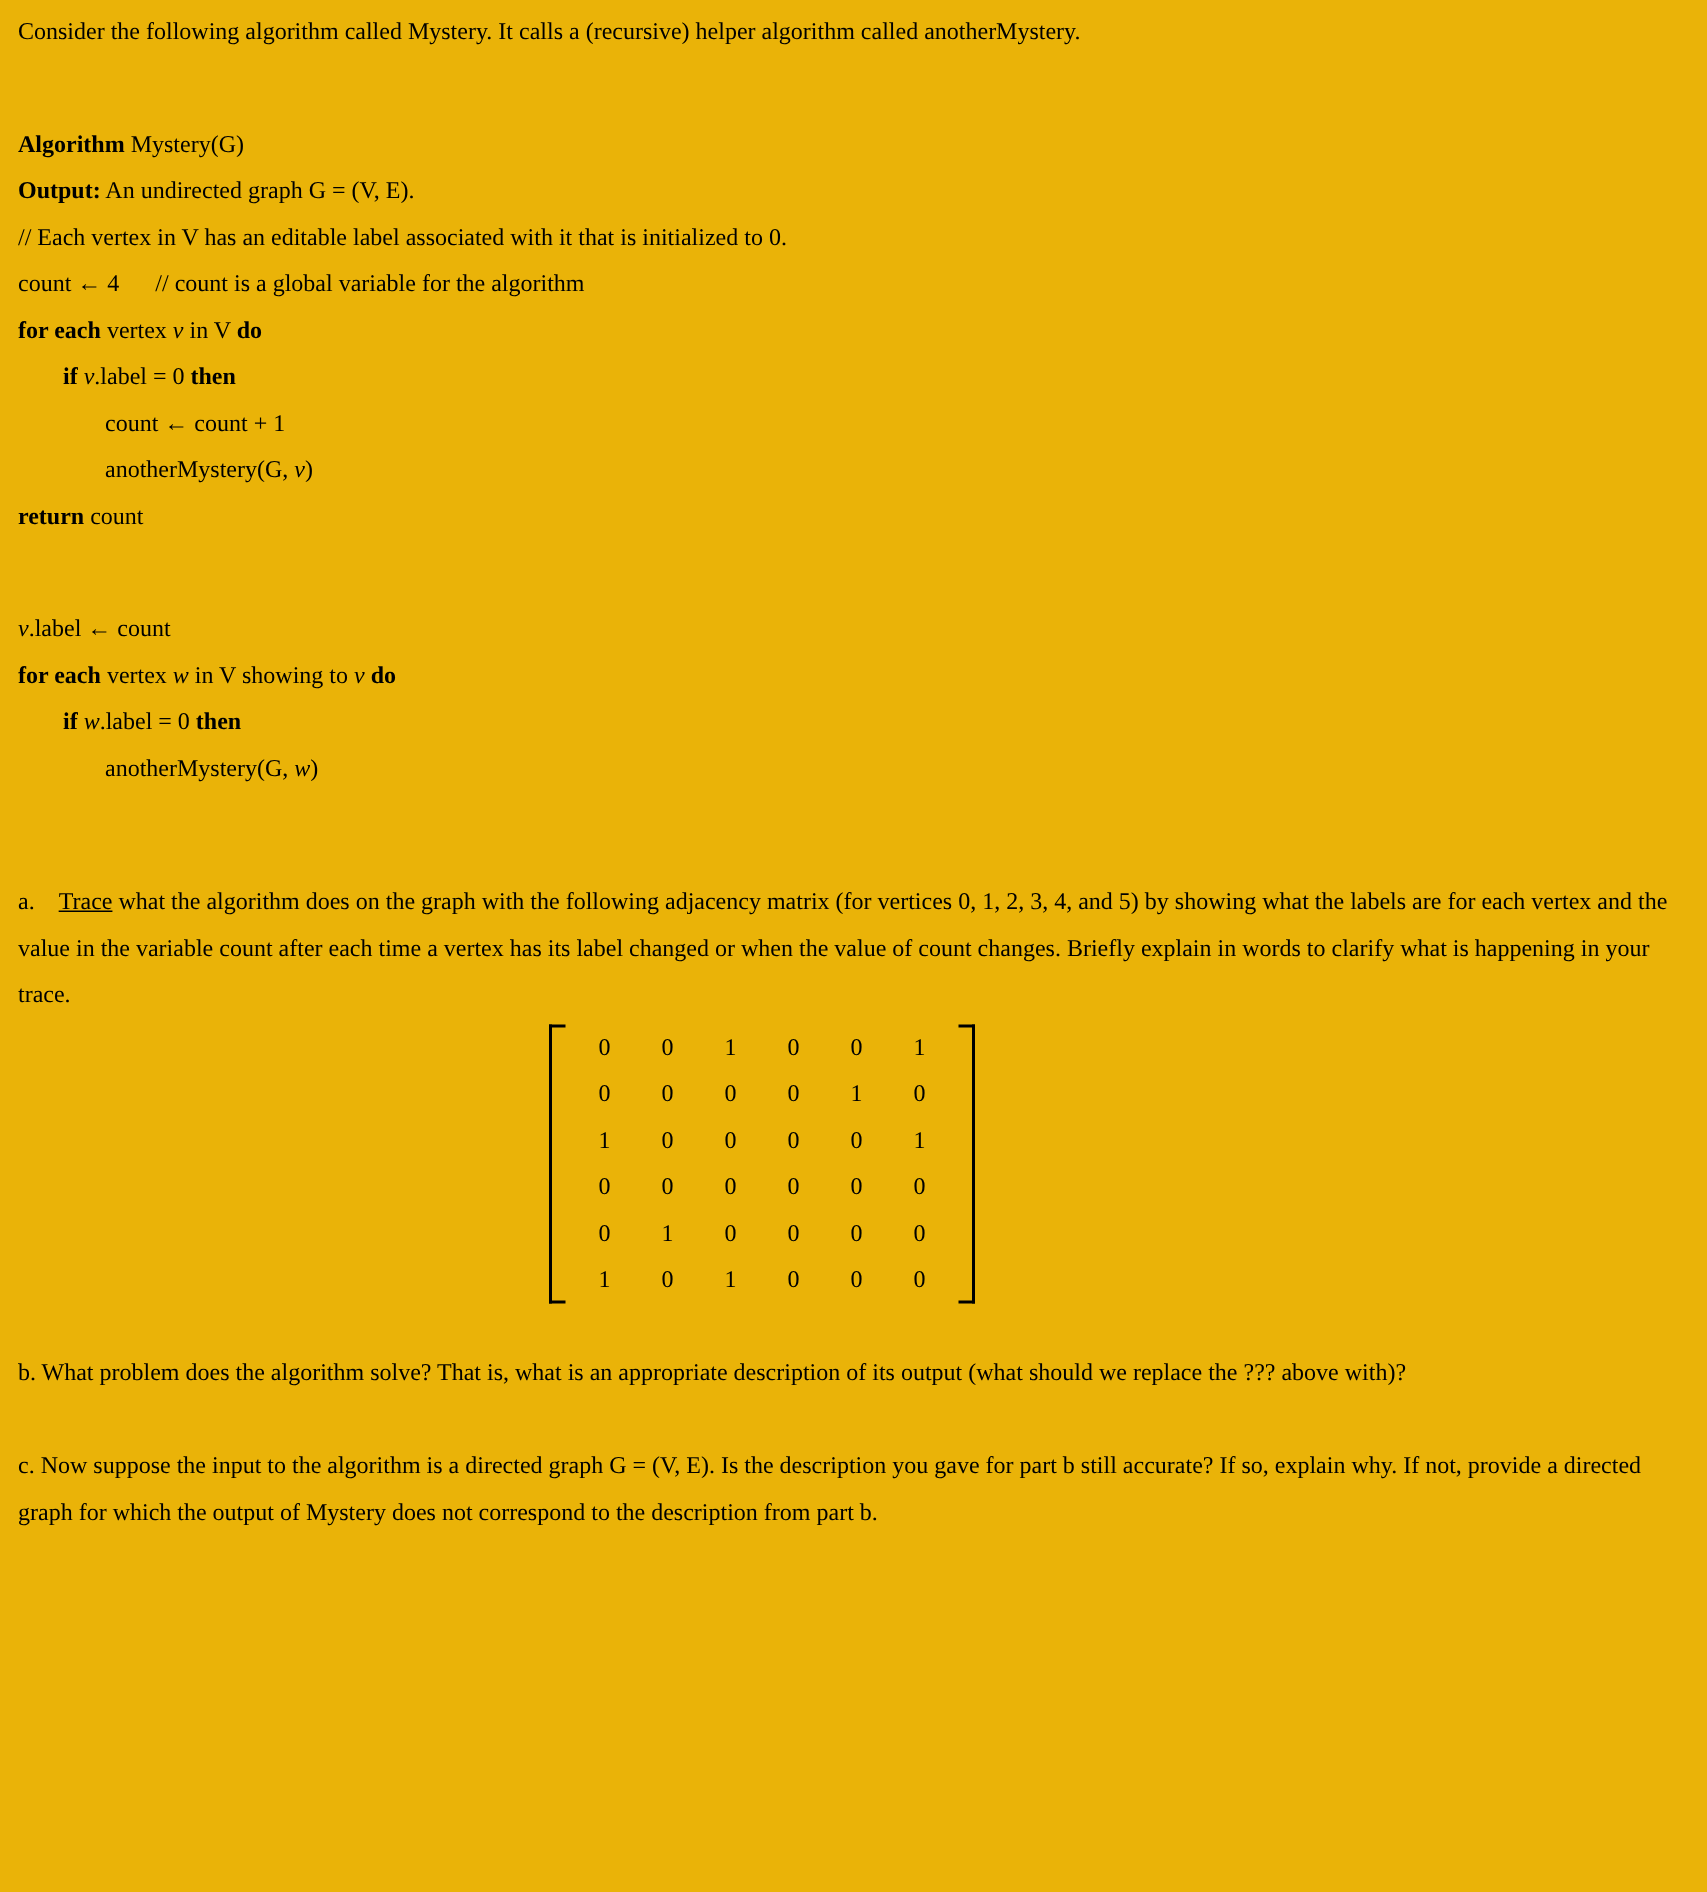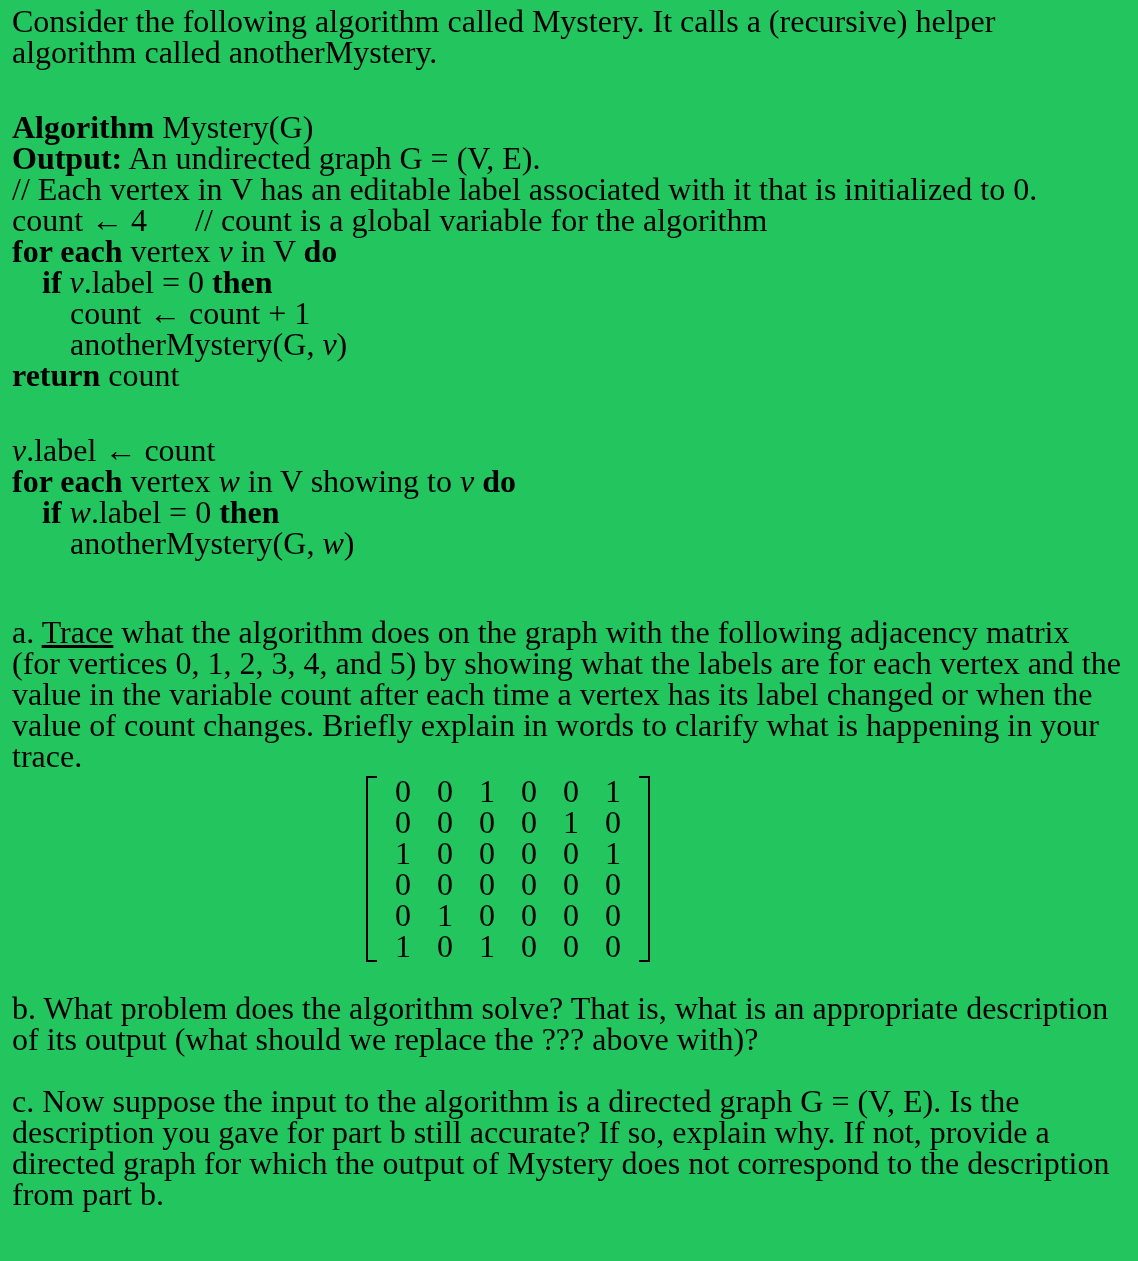--- a/index.html
+++ b/index.html
@@ -7,36 +7,36 @@
     padding: 0;
     background: #ffffff;
     color: #000000;
   }
   .page {
     width: 1138px;
     min-height: 1261px;
     box-sizing: border-box;
     padding: 6px 14px 40px 12px;
     font-family: "Liberation Serif", serif;
-    font-size: 32px;
+    font-size: 16px;
     line-height: 31px;
-    background: #22c55e;
+    background: #eab308;
   }
   .para {
     margin: 0;
     white-space: pre-wrap;
   }
   .line {
     white-space: pre-wrap;
   }
   .indent-1 { padding-left: 30px; }
   .indent-2 { padding-left: 58px; }
   .seg-b { font-weight: bold; }
   .seg-i { font-style: italic; }
-  .seg-u { text-decoration: underline; }
+  .seg-u { text-decoration: underline; margin-left: 12px; }
   .mt-1  { margin-top: 31px; }
   .mt-15 { margin-top: 44px; }
   .mt-2  { margin-top: 58px; }
   .matrix-wrap {
     display: flex;
     justify-content: center;
     align-items: stretch;
     margin: 4px 120px 4px 0;
   }
   .bracket {

